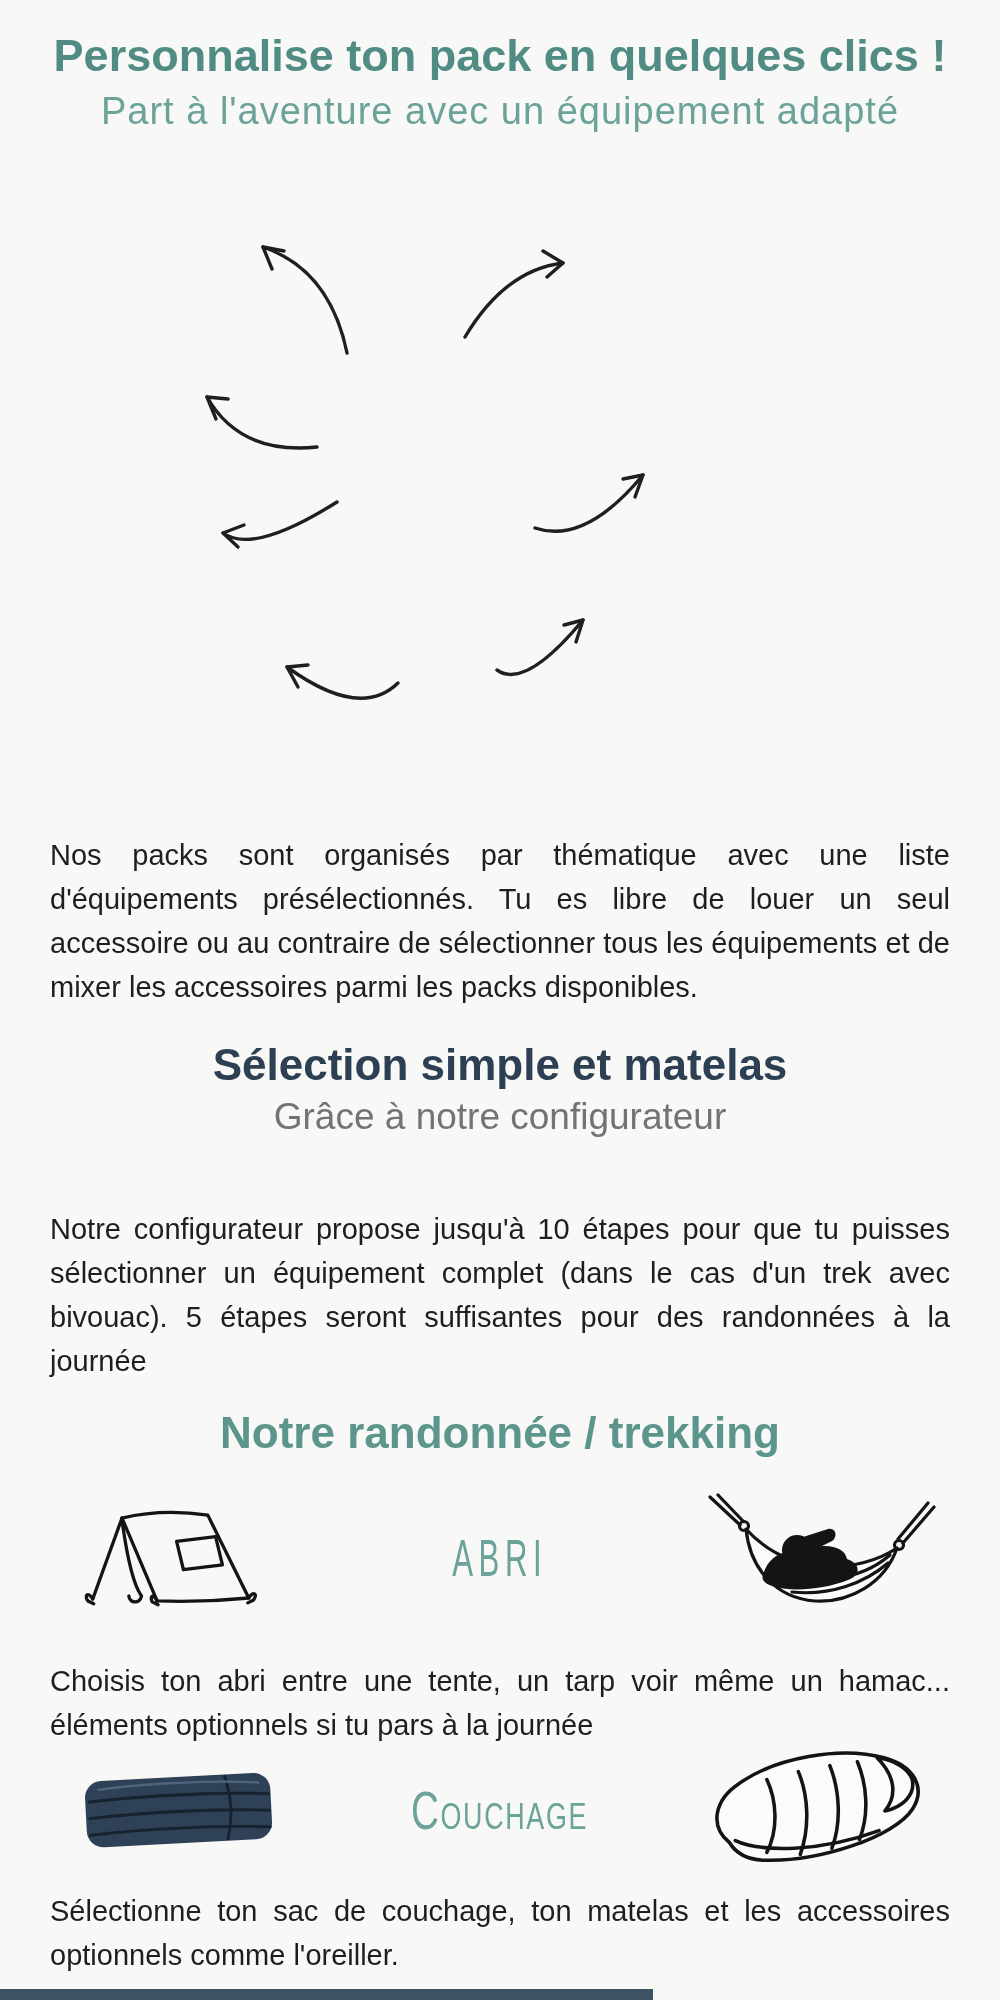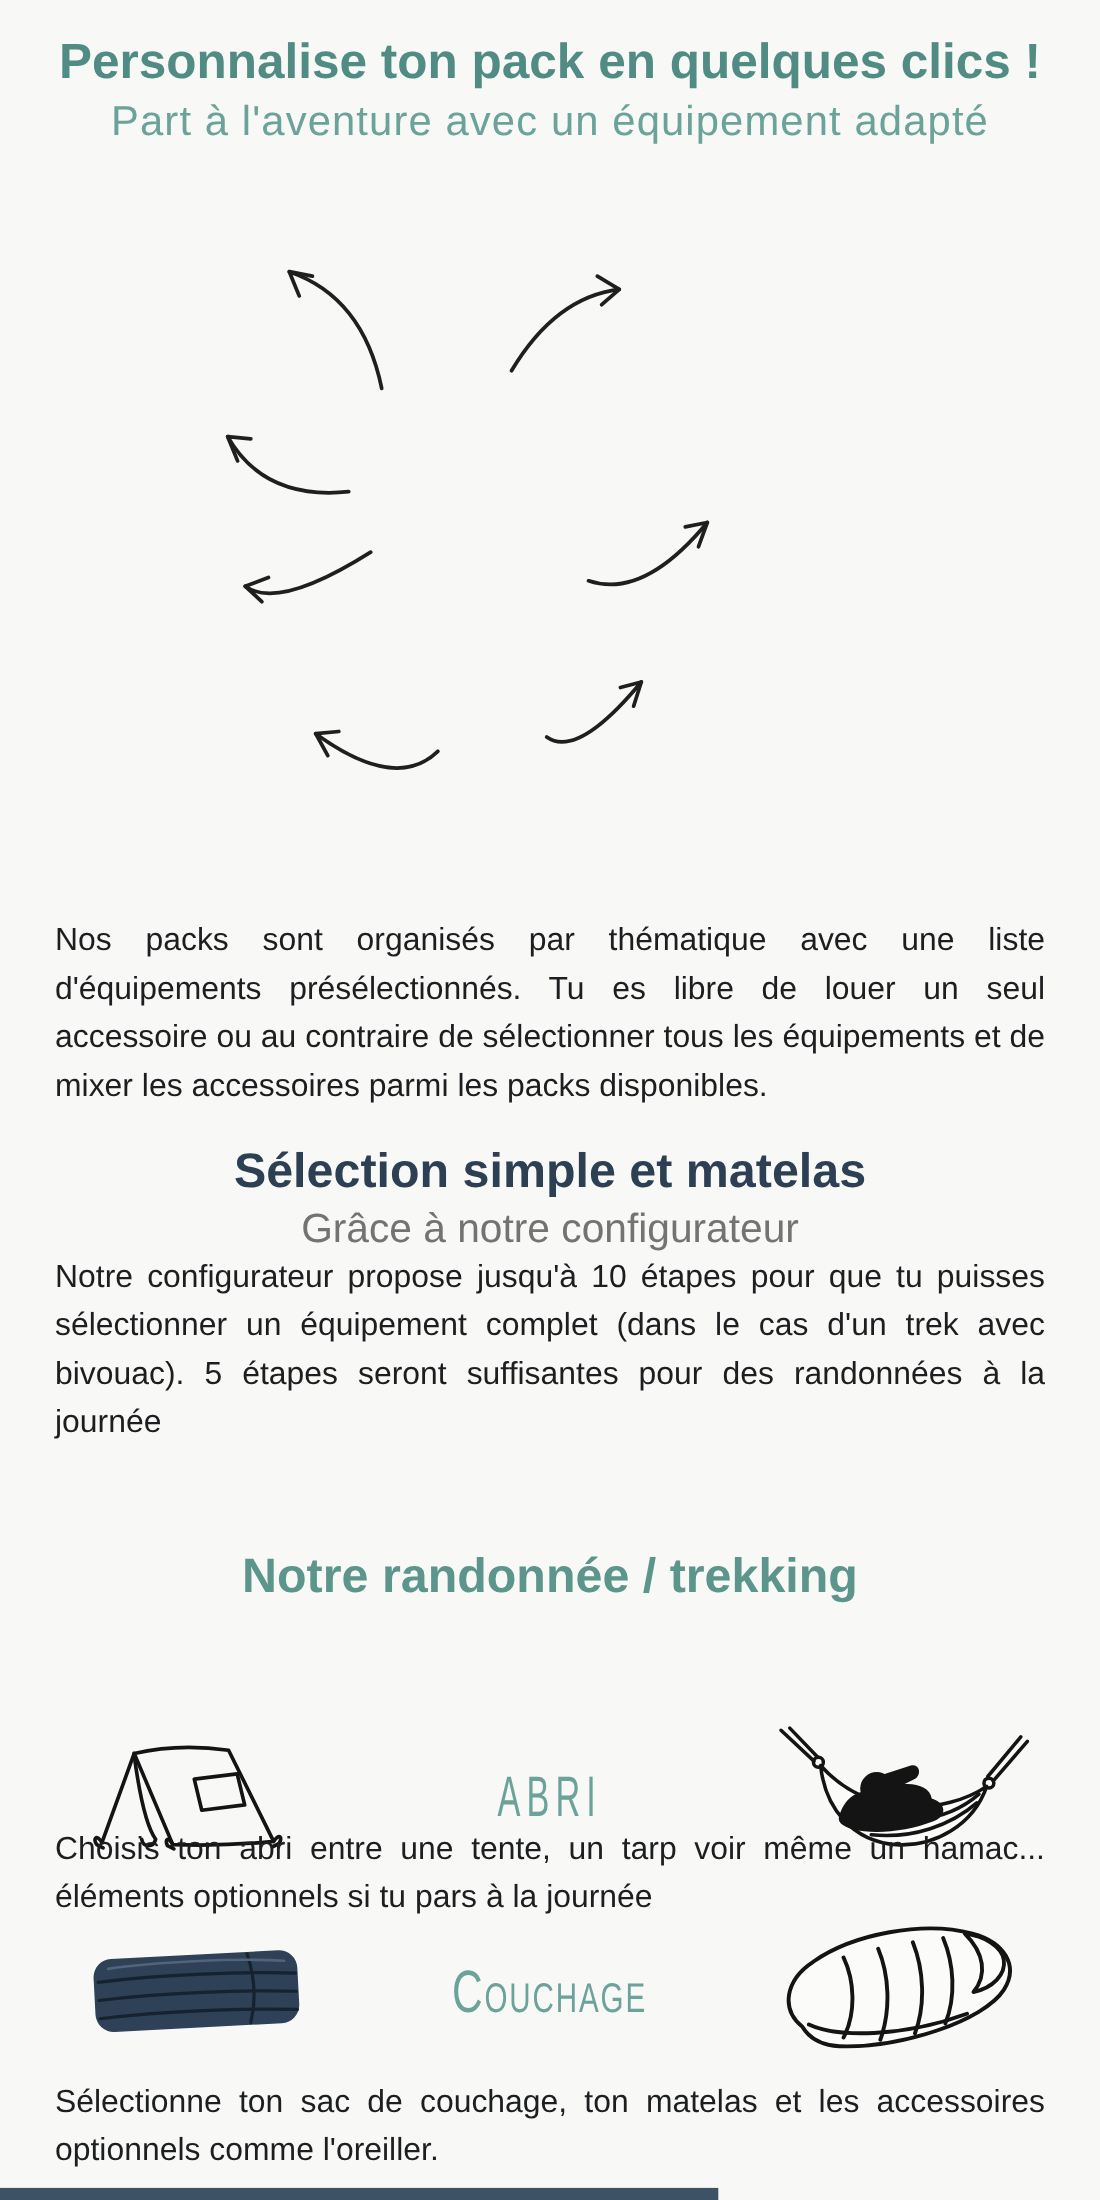--- a/index.html
+++ b/index.html
@@ -24,28 +24,28 @@
 
   .para{
     left:50px;width:900px;
     font-size:29px;line-height:44px;
     text-align:justify;text-align-last:left;
     color:#1d1e20;
   }
   .p1{top:804px;}
   .h2{top:1040px;font-size:44px;font-weight:bold;color:#2d4053;}
   .h2-sub{top:1096px;font-size:37px;font-weight:400;color:#737373;}
-  .p2{top:1110px;}
+  .p2{top:1178px;}
   .h3{top:1408px;font-size:44px;font-weight:bold;color:#5b958c;}
 
   .icon-row{
     left:30px;width:940px;height:140px;
     display:flex;align-items:center;justify-content:space-between;
   }
-  .row1{top:1564px;}
+  .row1{top:1488px;}
   .row2{top:1740px;}
   .icon-cell{width:300px;display:flex;align-items:center;justify-content:center;}
   .label-cell{flex:1;display:flex;align-items:center;justify-content:center;}
 
   .cat-label{
     color:#6ba29a;
     font-size:40px;
     letter-spacing:7px;
     transform:scale(0.78,1.3);
     white-space:nowrap;

